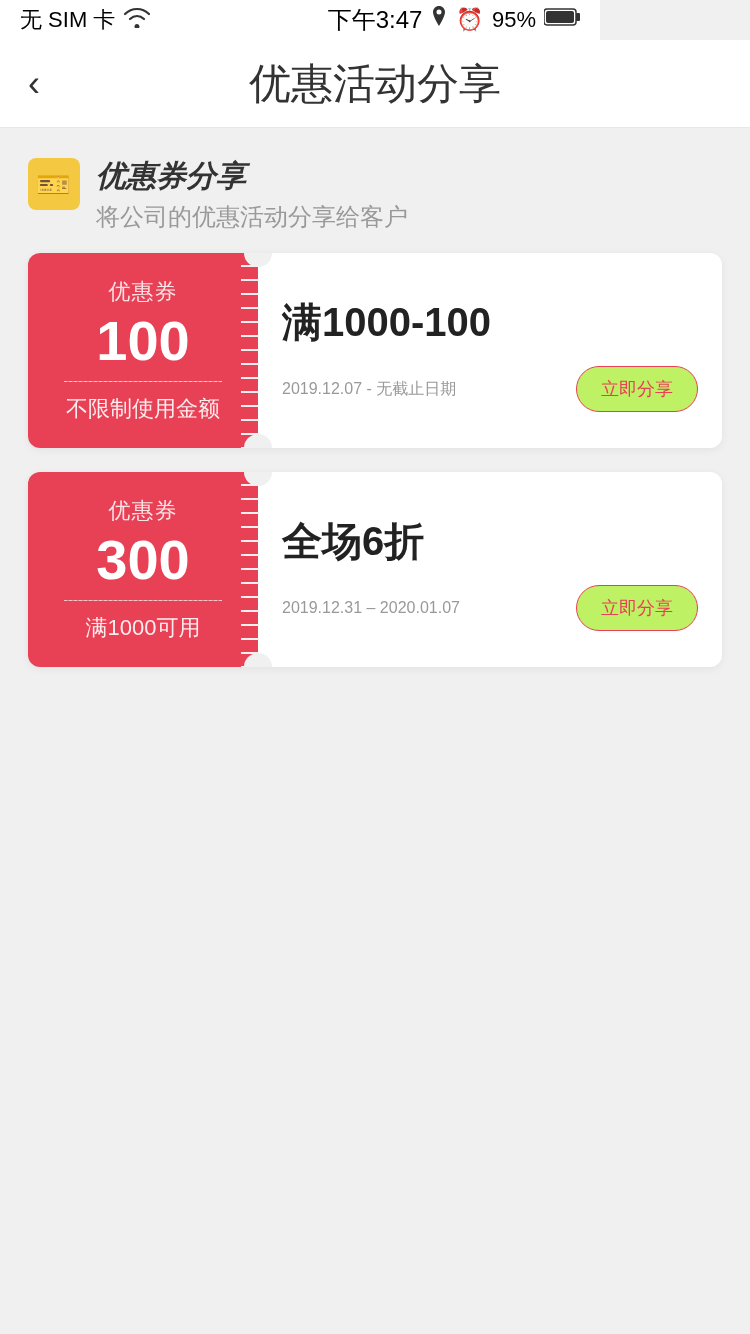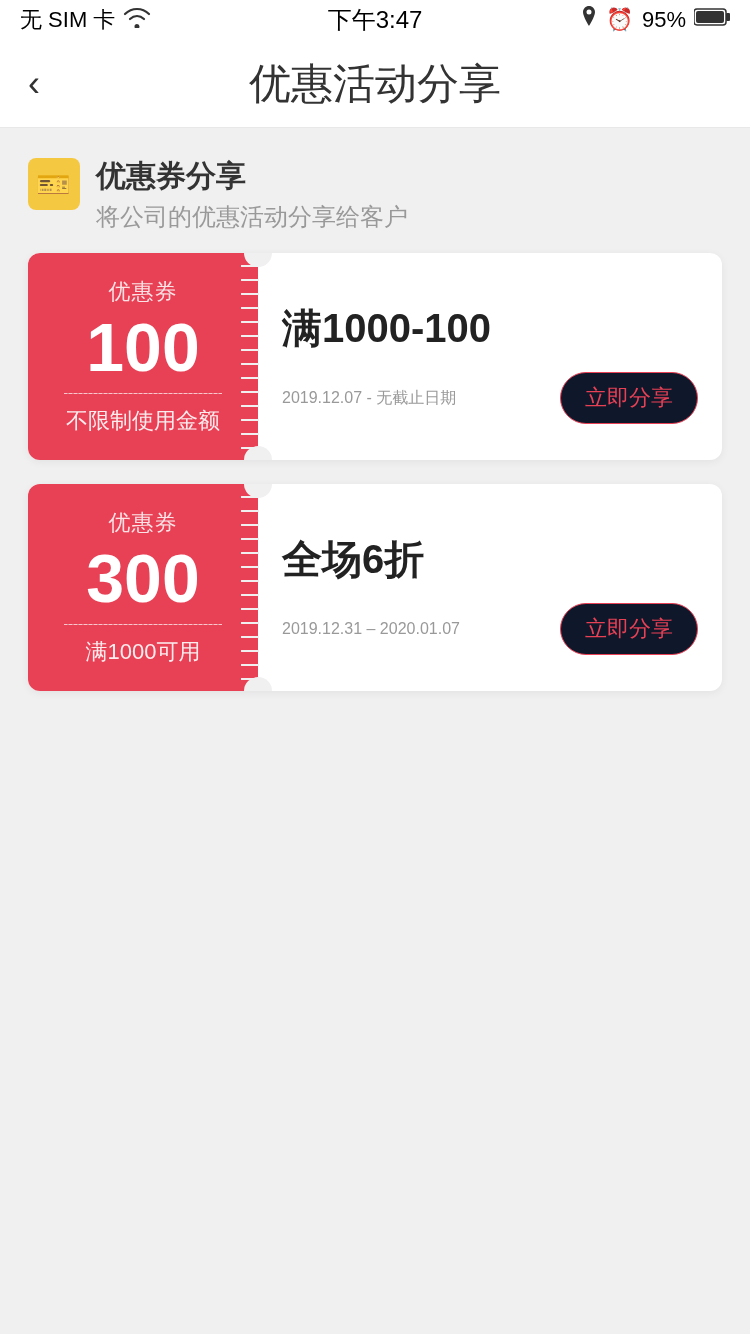--- a/index.html
+++ b/index.html
@@ -7,21 +7,21 @@
     body {
       width: 750px;
       min-height: 1334px;
       background: #f0f0f0;
       font-family: -apple-system, "PingFang SC", "Helvetica Neue", Arial, sans-serif;
       overflow-x: hidden;
     }
 
     
     .status-bar {
-      width: 750px;
+      width: 600px;
       height: 40px;
       background: #fff;
       display: flex;
       align-items: center;
       justify-content: space-between;
       padding: 3px 20px;
       font-size: 24px;
       font-weight: 500;
     }
     .status-left {
@@ -87,20 +87,21 @@
       font-size: 28px;
       flex-shrink: 0;
       margin-top: 2px;
     }
     .section-text-block {}
     .section-title {
       font-size: 30px;
       font-weight: 600;
       color: #333;
       line-height: 1.3;
+      font-style: italic;
     }
     .section-subtitle {
       font-size: 24px;
       color: #999;
       margin-top: 6px;
     }
 
     
     .coupon-list {
       padding: 0 28px;
@@ -166,21 +167,21 @@
       bottom: -14px;
     }
 
     .coupon-label {
       font-size: 22px;
       color: rgba(255,255,255,0.85);
       margin-bottom: 6px;
       letter-spacing: 1px;
     }
     .coupon-amount {
-      font-size: 68px;
+      font-size: 56px;
       font-weight: 700;
       color: #fff;
       line-height: 1;
       margin-bottom: 12px;
     }
     .coupon-divider {
       width: 80%;
       height: 1px;
       background: rgba(255,255,255,0.4);
       margin-bottom: 12px;
@@ -214,23 +215,23 @@
     }
     .coupon-dates {
       font-size: 16px;
       color: #999;
       flex-shrink: 0;
     }
     .share-button {
       border: 1.5px solid #e84055;
       border-radius: 30px;
       padding: 10px 24px;
-      font-size: 22px;
+      font-size: 18px;
       color: #e84055;
-      background: #0f172a;
+      background: #bef264;
       cursor: pointer;
       white-space: nowrap;
       flex-shrink: 0;
     }
 
     
     .empty-area {
       flex: 1;
       background: #f0f0f0;
       min-height: 600px;

